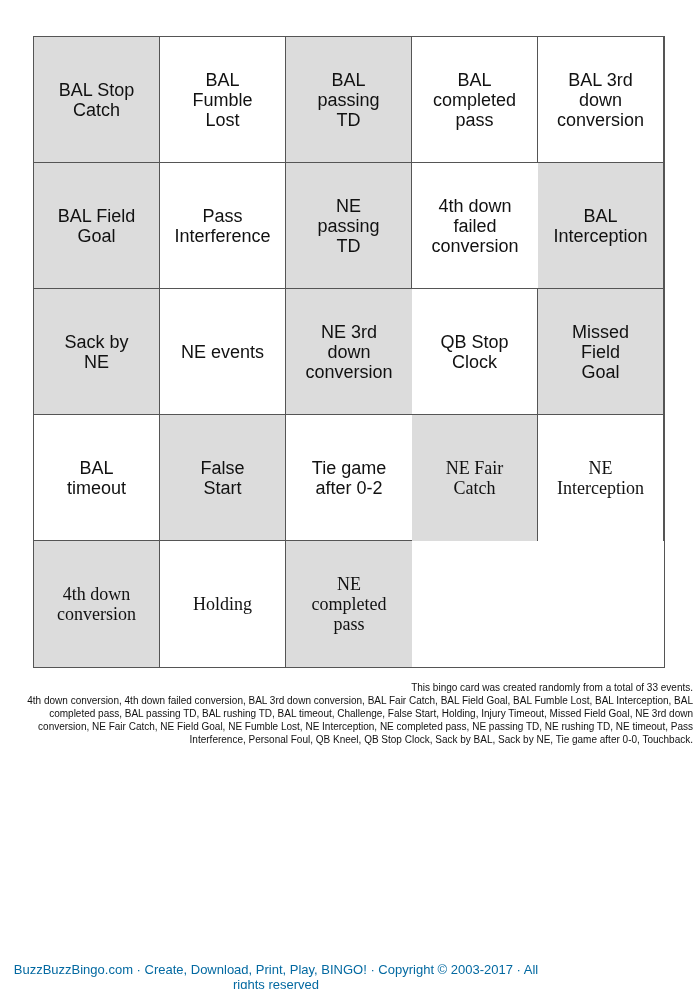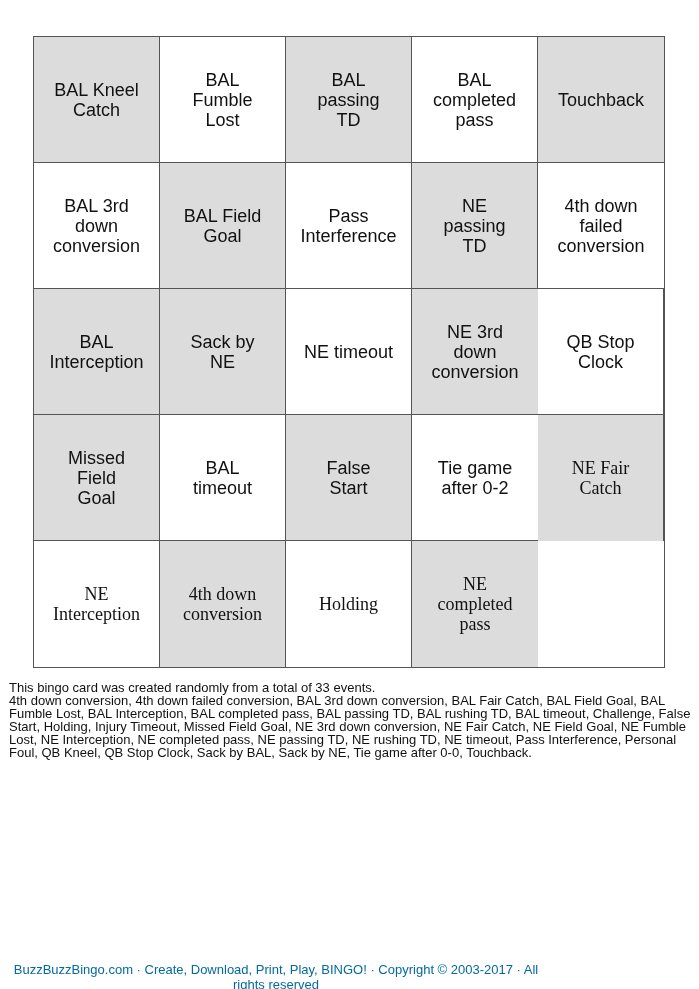--- a/index.html
+++ b/index.html
@@ -6,57 +6,56 @@
   body { width: 699px; height: 989px; position: relative; font-family: "Liberation Sans", sans-serif; color: #111; overflow: hidden; }
   .grid { position: absolute; left: 33px; top: 36px; width: 632px; height: 632px;
           display: grid; grid-template-columns: repeat(5, 1fr); grid-template-rows: repeat(5, 1fr);
           border: 1px solid #555; box-sizing: border-box; }
   .cell { border-right: 1px solid #555; border-bottom: 1px solid #555; box-sizing: border-box;
           display: flex; align-items: center; justify-content: center; text-align: center;
           font-size: 18px; line-height: 20px; padding: 0 8px; white-space: pre-line; }
   .cell.gray { background: #dcdcdc; }
   .cell.c5 { border-right: none; }
   .cell.r5 { border-bottom: none; font-family: Liberation Serif, serif; }
-  .info { position: absolute; left: 9px; top: 681px; width: 684px; font-size: 13px; line-height: 13px; color: #111; }
+  .info { position: absolute; left: 9px; top: 681px; width: 684px; font-size: 10px; line-height: 13px; color: #111; text-align: right; }
   .footer { position: absolute; left: 0; top: 962px; width: 552px; text-align: center; font-size: 13px; color: #0369a1; }
 </style>
 </head>
 <body>
 
 <div class="grid" id="grid">
-    <div class="cell gray">BAL Kneel
+    <div class="cell gray">BAL Stop
 Catch</div>
     <div class="cell">BAL
 Fumble
 Lost</div>
     <div class="cell gray">BAL
 passing
 TD</div>
     <div class="cell">BAL
 completed
 pass</div>
-    <div class="cell gray c5">Touchback</div>
     <div class="cell">BAL 3rd
 down
 conversion</div>
     <div class="cell gray">BAL Field
 Goal</div>
     <div class="cell">Pass
 Interference</div>
     <div class="cell gray">NE
 passing
 TD</div>
     <div class="cell c5">4th down
 failed
 conversion</div>
     <div class="cell gray">BAL
 Interception</div>
     <div class="cell gray">Sack by
 NE</div>
-    <div class="cell">NE timeout</div>
+    <div class="cell">NE events</div>
     <div class="cell gray c5">NE 3rd
 down
 conversion</div>
     <div class="cell">QB Stop
 Clock</div>
     <div class="cell gray">Missed
 Field
 Goal</div>
     <div class="cell">BAL
 timeout</div>

